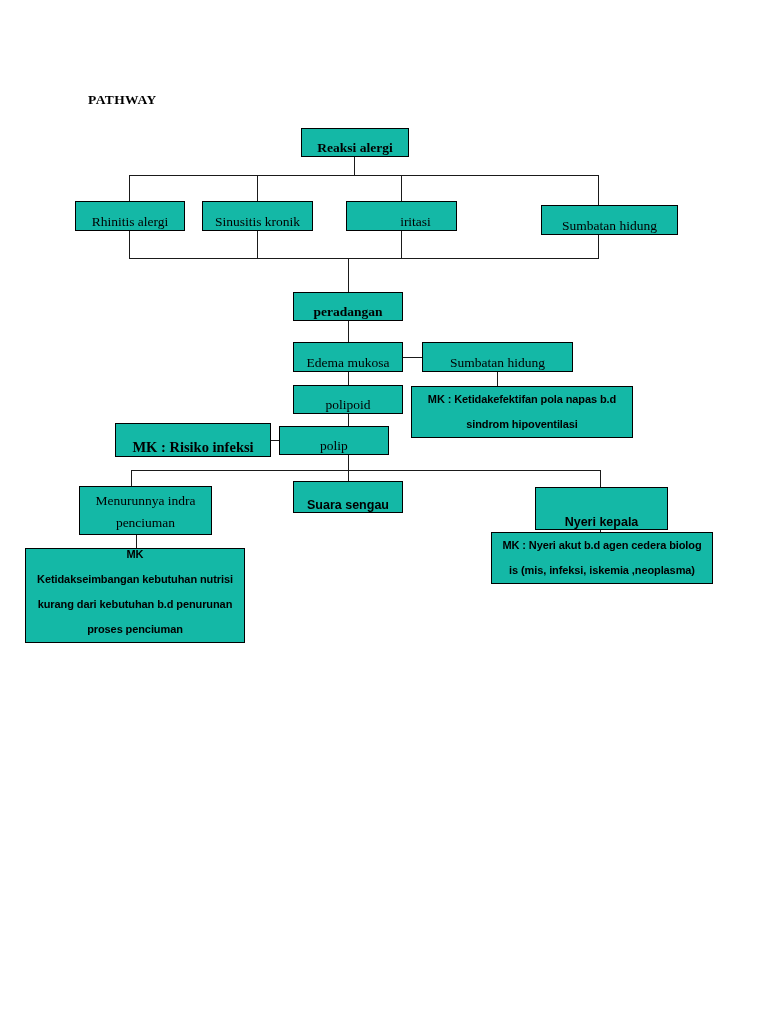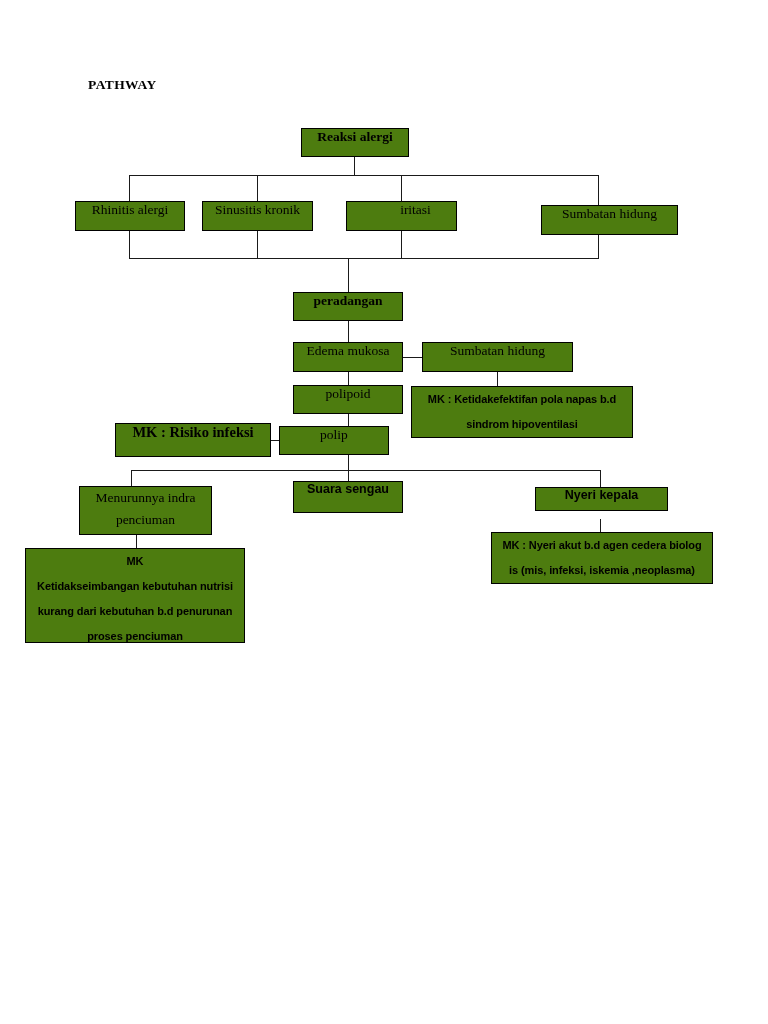--- a/index.html
+++ b/index.html
@@ -19,36 +19,36 @@
   #canvas {
     position: absolute;
     left: 0;
     top: 0;
     width: 768px;
     height: 1024px;
   }
   .title {
     position: absolute;
     left: 88px;
-    top: 77px;
+    top: 92px;
     font-family: "Liberation Serif", "DejaVu Serif", serif;
     font-weight: bold;
     font-size: 13.5px;
     letter-spacing: 0.4px;
     white-space: nowrap;
   }
   .node {
     position: absolute;
     box-sizing: border-box;
     border: 1.3px solid #000000;
-    background: #4d7c0f;
+    background: #14b8a6;
     display: flex;
     flex-direction: column;
     align-items: center;
-    justify-content: flex-start;
+    justify-content: flex-end;
     text-align: center;
     z-index: 3;
   }
   .node .ln {
     display: block;
     width: 100%;
     white-space: nowrap;
   }
   
   .serif {
@@ -194,21 +194,21 @@
 
   <div class="node serif two-line" style="left:79px; top:486px; width:133px; height:49px;">
     <span class="ln">Menurunnya indra</span>
     <span class="ln">penciuman</span>
   </div>
 
   <div class="node sans-b-md" style="left:293px; top:481px; width:110px; height:32px;">
     <span class="ln">Suara sengau</span>
   </div>
 
-  <div class="node sans-m" style="left:535px; top:487px; width:133px; height:24px;">
+  <div class="node sans-m" style="left:535px; top:487px; width:133px; height:43px;">
     <span class="ln">Nyeri kepala</span>
   </div>
 
   <div class="node sans-b" style="left:25px; top:548px; width:220px; height:95px;">
     <span class="ln">MK</span>
     <span class="ln">Ketidakseimbangan kebutuhan nutrisi</span>
     <span class="ln">kurang dari kebutuhan b.d penurunan</span>
     <span class="ln">proses penciuman</span>
   </div>
 

